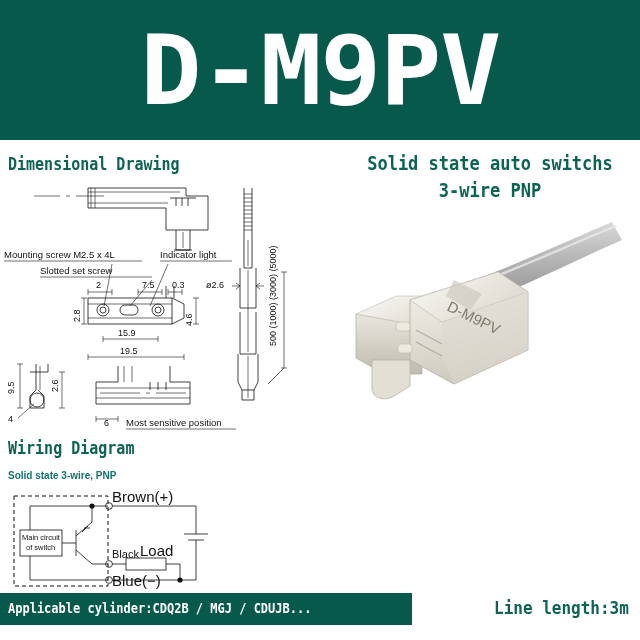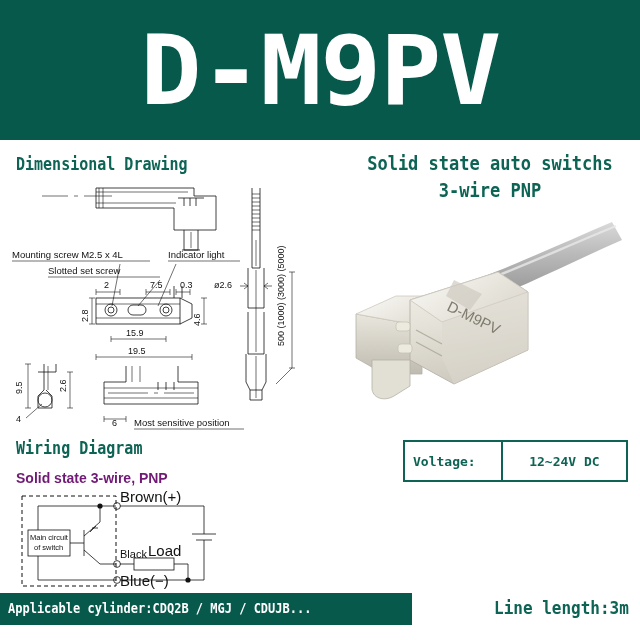--- a/index.html
+++ b/index.html
@@ -18,32 +18,32 @@
   #header-title{
     color:#ffffff;
     font-family:"DejaVu Sans Mono","Liberation Mono",monospace;
     font-weight:bold;
     font-size:86px;
     letter-spacing:-1px;
     transform:scaleX(1.18) scaleY(1.12);
     line-height:1;
   }
   
-  #left-col{position:absolute;left:8px;top:140px;width:340px;height:460px;padding-left:44px;}
+  #left-col{position:absolute;left:0;top:140px;width:340px;height:460px;padding-left:44px;}
   .sec-head{
     color:#0d6354;
     font-family:"DejaVu Sans Mono","Liberation Mono",monospace;
     font-weight:bold;font-size:15px;letter-spacing:0px;
     transform:scaleY(1.12);transform-origin:left top;
   }
   #dim-head{position:absolute;left:8px;top:14px;}
   #wiring-head{position:absolute;left:8px;top:298px;}
   #wiring-sub{
     position:absolute;left:8px;top:330px;
-    font-size:14px;font-weight:bold;color:#701a75;
+    font-size:10px;font-weight:bold;color:#0f766e;
     font-family:"Liberation Sans",sans-serif;
   }
   #dim-svg{position:absolute;left:0px;top:36px;}
   #wire-svg{position:absolute;left:0px;top:348px;}
 
   
   #right-col{position:absolute;left:340px;top:140px;width:300px;height:460px;}
   #sub-title{
     position:absolute;left:0;top:10px;width:300px;text-align:center;
     color:#0d6354;
@@ -326,24 +326,20 @@
       <path d="M22,142 L22,170 C22,180 34,184 44,178 L60,168 L60,142 Z" fill="#e2dfd5" stroke="#b5b1a6" stroke-width="0.8"></path>
 
       <path d="M104,62 L132,76 L120,92 L96,78 Z" fill="#cfcbc0" opacity="0.7"></path>
     </g>
 
     <text x="96" y="92" transform="rotate(26 96,92)" font-family="Liberation Sans, sans-serif" font-size="15" fill="#6f6a5e" opacity="0.85">D-M9PV</text>
   </svg>
 
   <table id="spec-table">
     <tbody>
-      <tr>
-        <td class="k">Voltage:</td>
-        <td class="v">12~24V DC</td>
-      </tr>
     </tbody>
   </table>
 </div>
 
 <div id="footer">
   <div id="footer-bar"></div>
   <div id="footer-left">Applicable cylinder:CDQ2B / MGJ / CDUJB...</div>
   <div id="footer-right">Line length:3m</div>
 </div>
 

